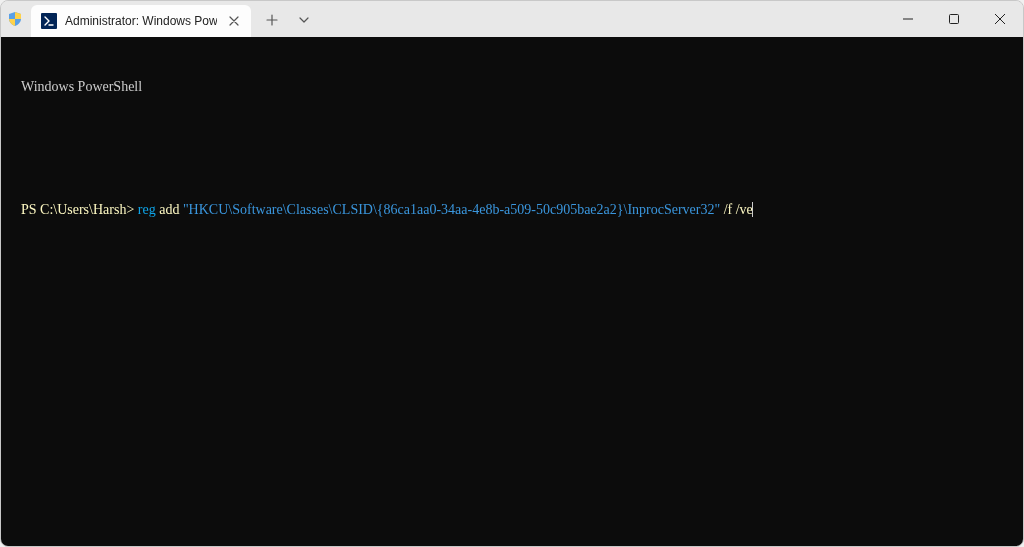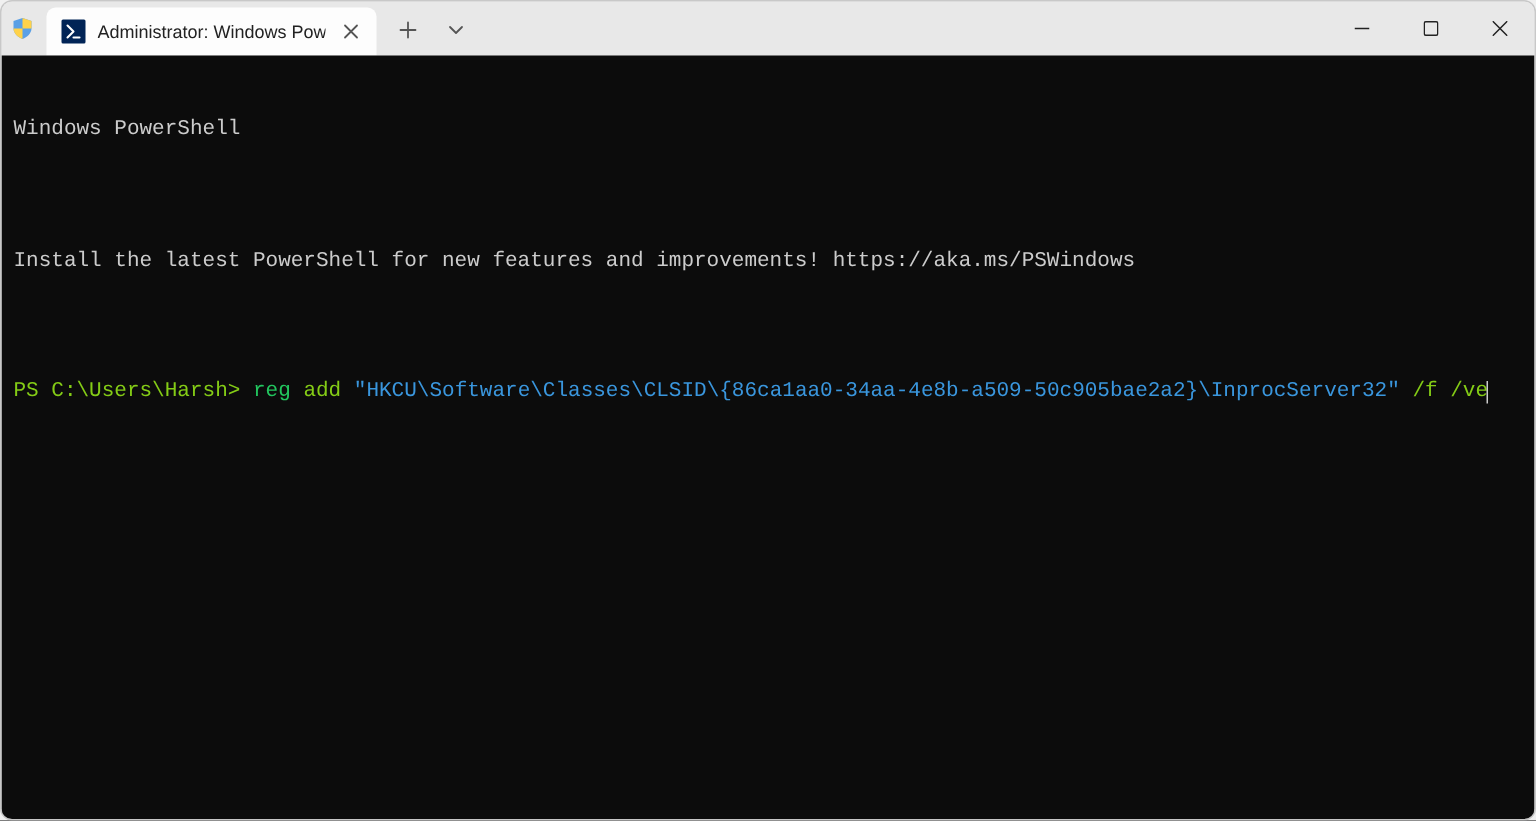--- a/index.html
+++ b/index.html
@@ -125,40 +125,40 @@
       align-items: center;
       justify-content: center;
       color: #222;
       cursor: pointer;
     }
 
     .terminal-body {
       flex: 1;
       background: #0c0c0c;
       color: #cccccc;
-      font-family: Liberation Mono, monospace;
+      font-family: Liberation Serif, serif;
       font-size: 14px;
       line-height: 1.25;
-      padding: 6px 8px;
+      padding: 6px 20px;
       overflow: hidden;
       white-space: pre;
     }
 
     .line {
       white-space: pre-wrap;
       word-break: break-all;
     }
 
     .prompt-line {
       display: block;
     }
 
-    .ps-yellow { color: #22c55e; margin-top: 16px; }
+    .ps-yellow { color: #0ea5e9; margin-top: 16px; }
     .ps-cyan { color: #3a96dd; }
-    .ps-default { color: #84cc16; }
+    .ps-default { color: #fef9c3; }
 
     .cursor {
       display: inline-block;
       width: 1px;
       height: 15px;
       background: #cccccc;
       vertical-align: text-bottom;
       margin-left: -1px;
     }
   </style>
@@ -218,17 +218,16 @@
         <svg width="10" height="10" viewBox="0 0 10 10">
           <path d="M0 0 L10 10 M10 0 L0 10" stroke="#222" stroke-width="1"></path>
         </svg>
       </div>
     </div>
   </div>
 
   <div class="terminal-body">
     <div class="line">Windows PowerShell</div>
     <div class="line"></div>
-    <div class="line">Install the latest PowerShell for new features and improvements! https://aka.ms/PSWindows</div>
     <div class="line"></div>
     <div class="line prompt-line"><span class="ps-default">PS C:\Users\Harsh&gt; </span><span class="ps-yellow">reg</span><span class="ps-default"> add </span><span class="ps-cyan">"HKCU\Software\Classes\CLSID\{86ca1aa0-34aa-4e8b-a509-50c905bae2a2}\InprocServer32"</span><span class="ps-default"> /f /ve</span><span class="cursor"></span></div>
   </div>
 </div>
 
 </body></html>

